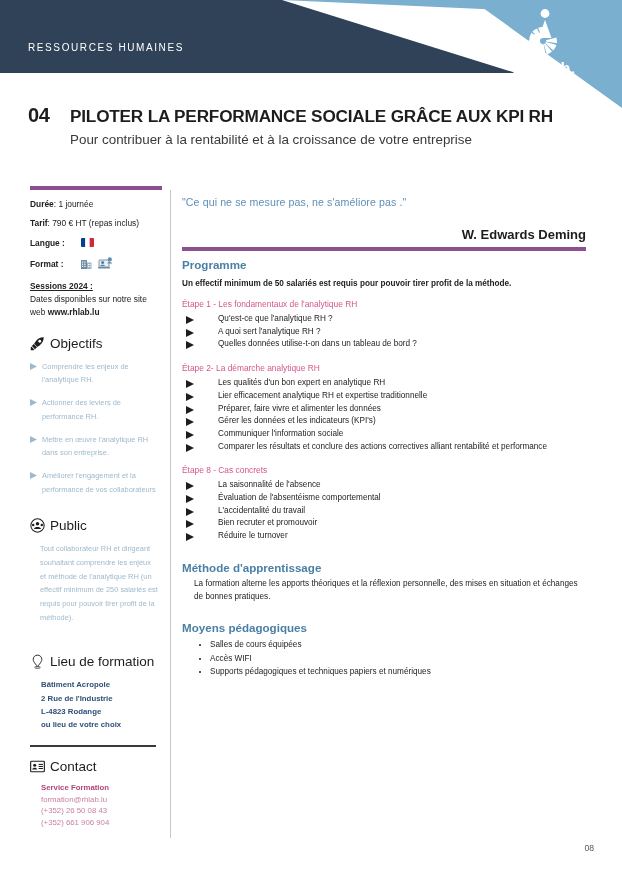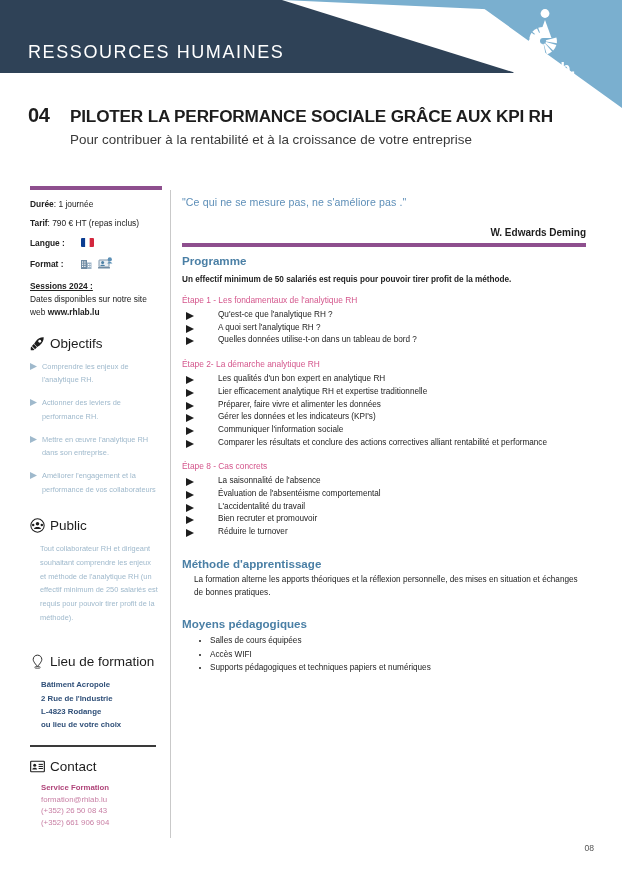--- a/index.html
+++ b/index.html
@@ -40,21 +40,21 @@
   .hdr-darkband {
     position: absolute;
     left: 0; top: 0;
     width: 622px; height: 73px;
     background: #2f4257;
     clip-path: polygon(0 0, 282px 0, 516px 73px, 0 73px);
   }
   .hdr-title {
     position: absolute;
     left: 28px; top: 42px;
-    font-size: 18px;
+    font-size: 10px;
     letter-spacing: 1.6px;
     color: #ffffff;
     font-weight: 400;
   }
   .logo-wrap {
     position: absolute;
     left: 504px; top: 8px;
     width: 80px; height: 82px;
   }
   .logo-mark {
@@ -227,21 +227,21 @@
     width: 404px;
   }
   .quote {
     font-size: 10.6px;
     color: #5e8fb8;
     font-weight: 500;
     letter-spacing: 0.1px;
   }
   .quote-author {
     text-align: right;
-    font-size: 10px;
+    font-size: 13px;
     font-weight: bold;
     color: #1d1d1d;
     margin-top: 19px;
   }
   .prog-bar {
     width: 404px; height: 4px;
     background: #8e4f8e;
     margin-top: 5px;
   }
   .sect-head {

